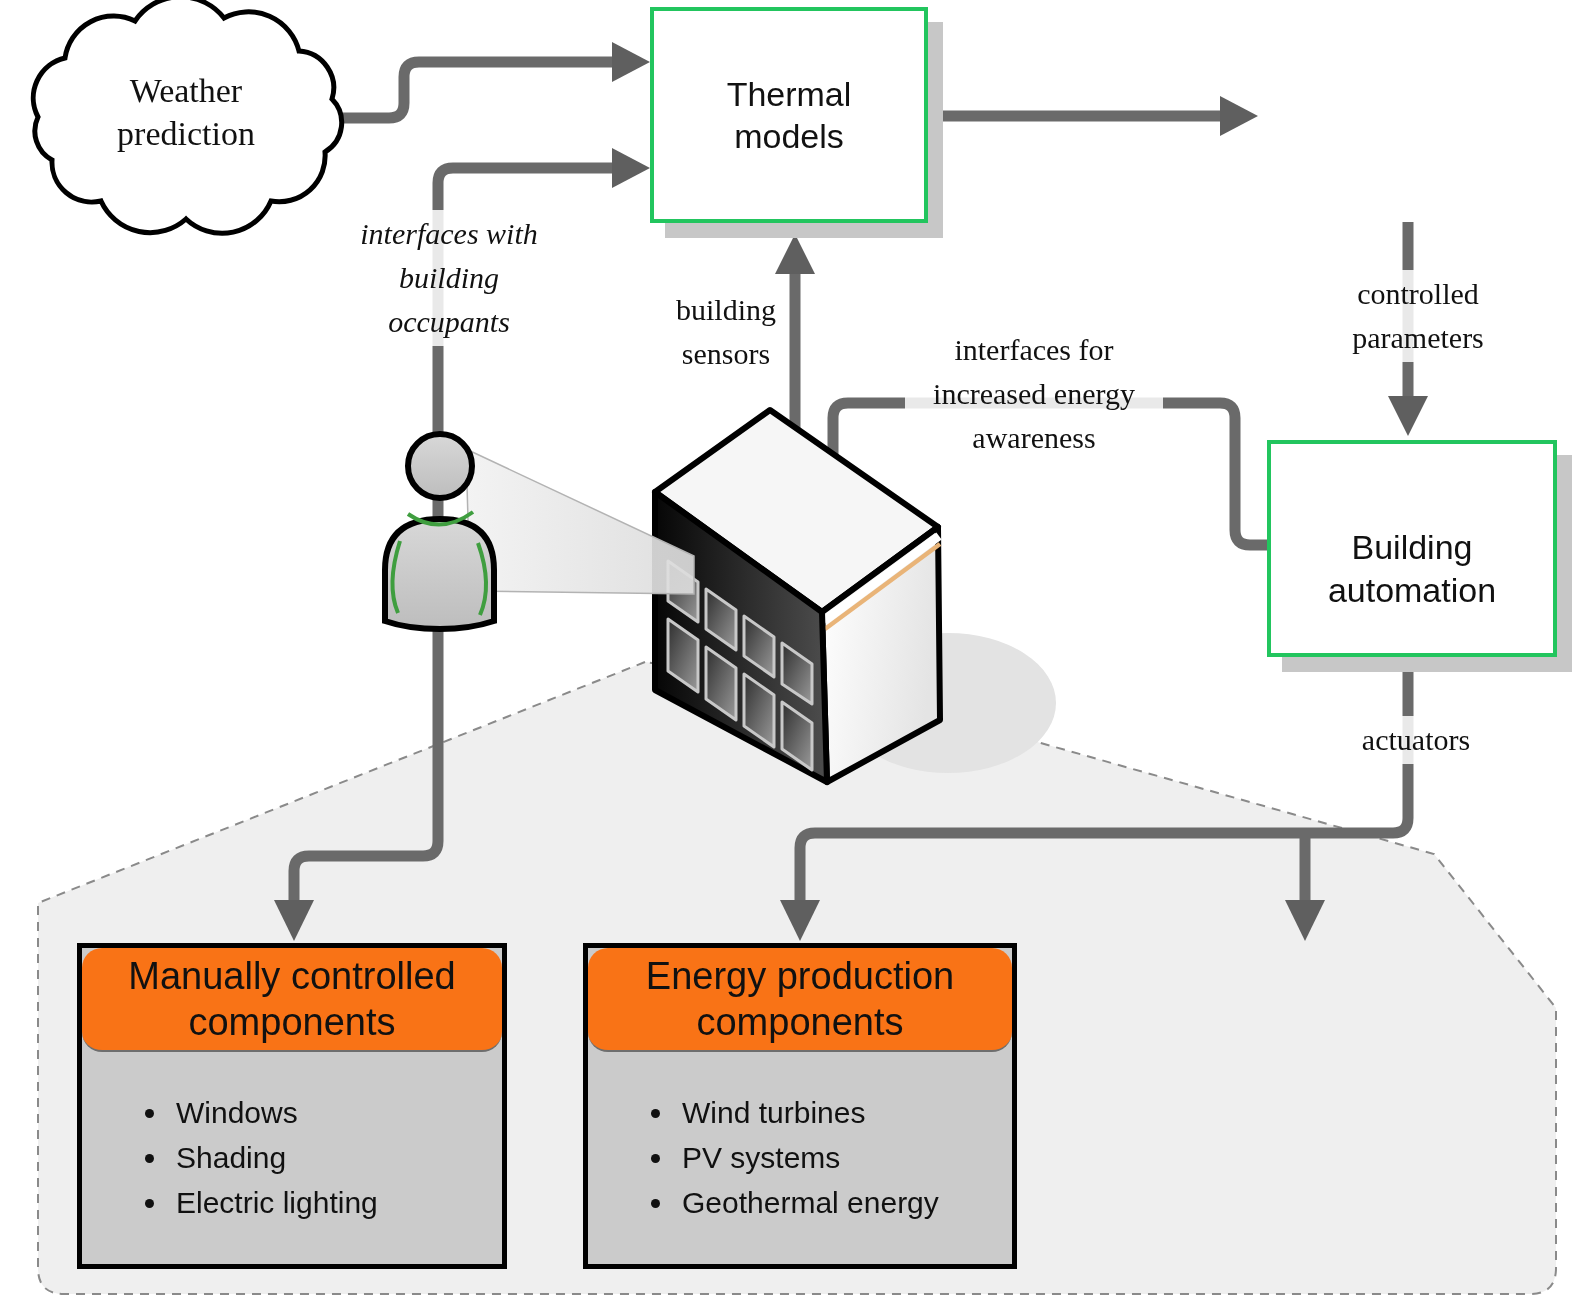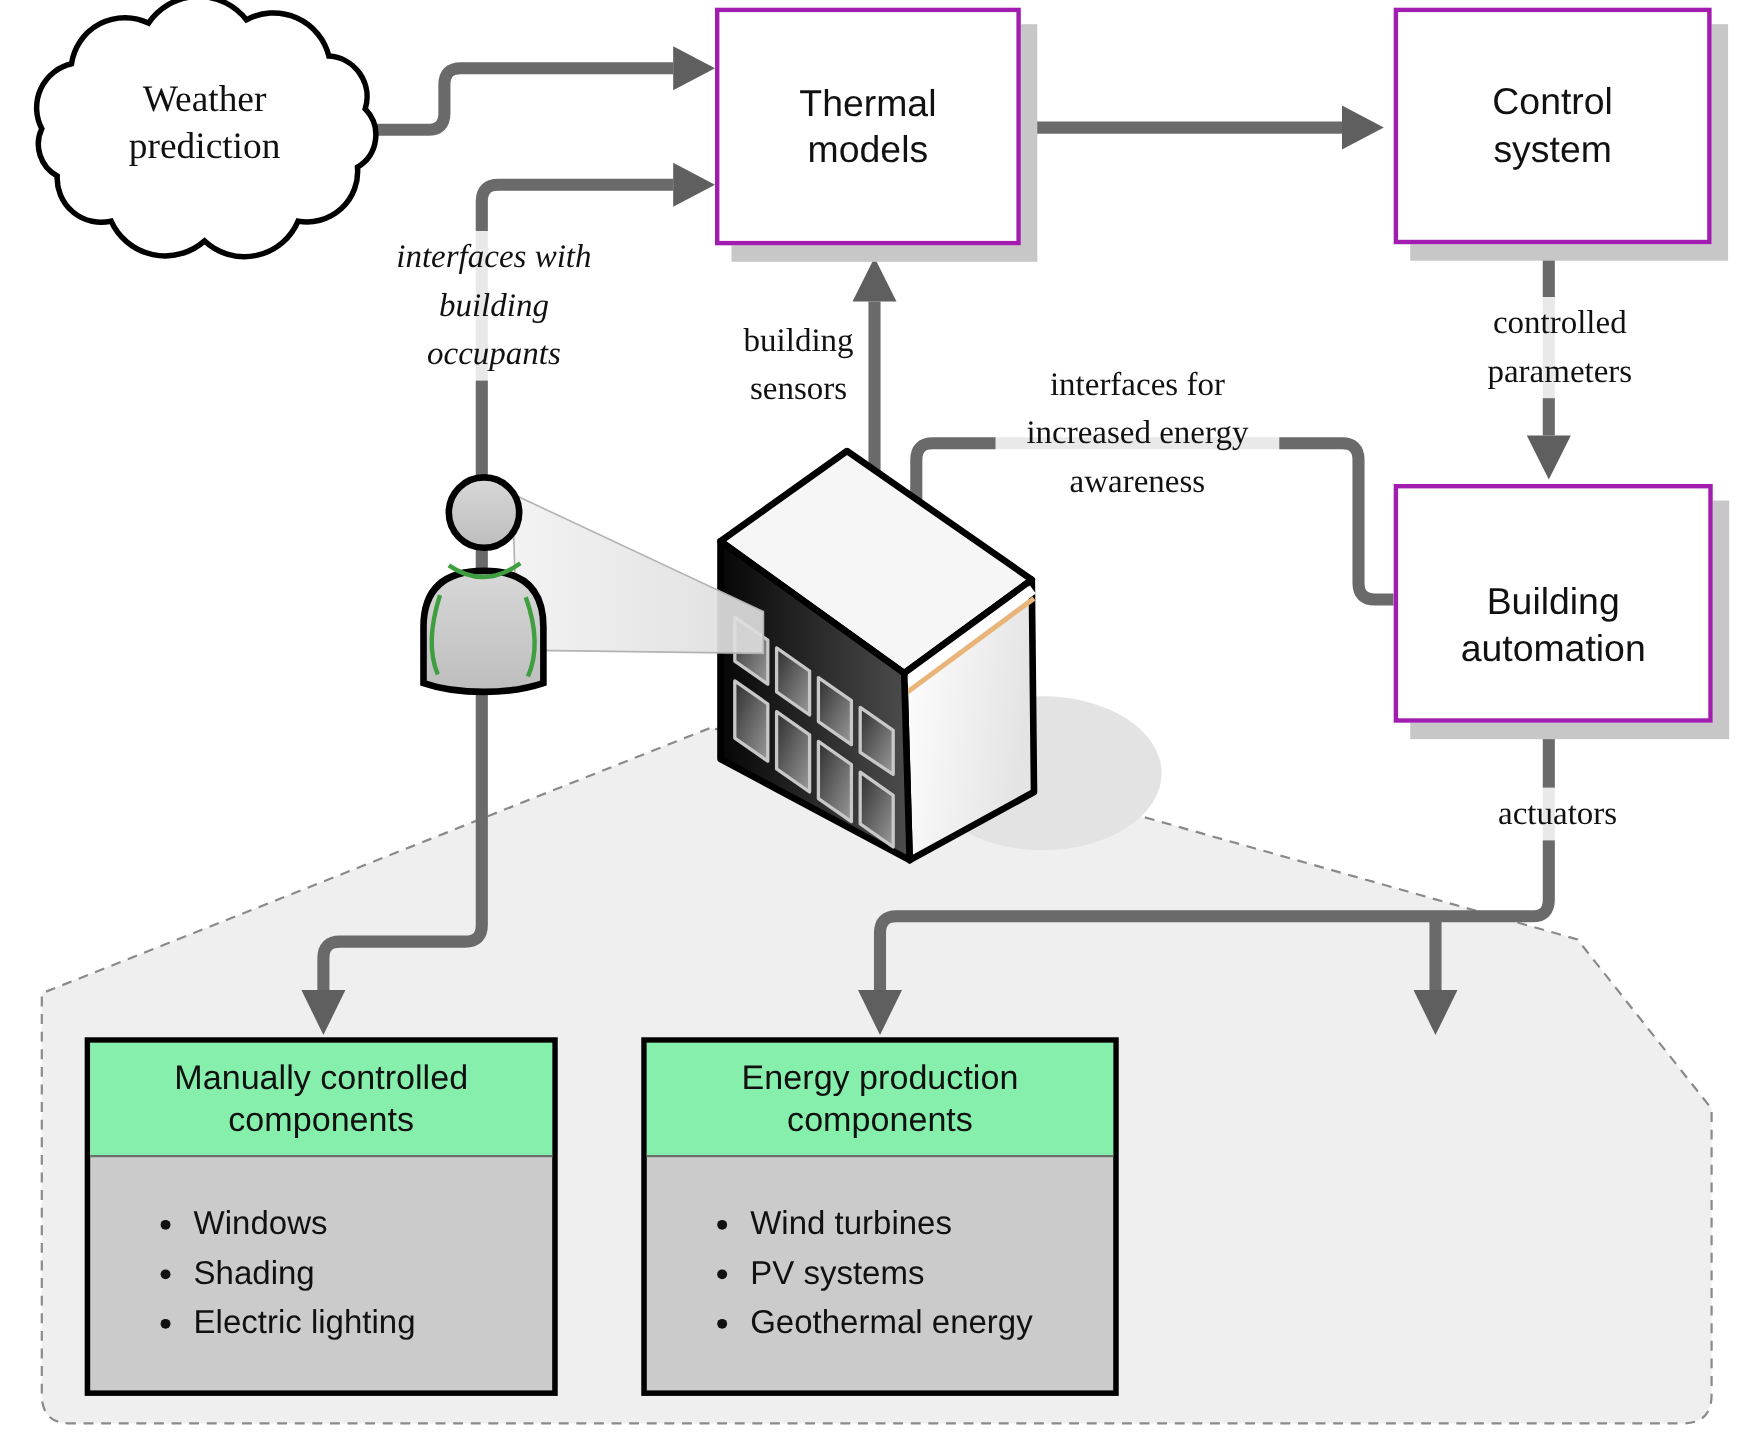--- a/index.html
+++ b/index.html
@@ -1,31 +1,31 @@
 <!DOCTYPE html>
 <html><head>
 <meta charset="utf-8">
 <style>
   html,body{margin:0;padding:0;background:#fff;}
   #canvas{position:relative;width:1581px;height:1302px;background:#ffffff;overflow:hidden;
           font-family:"Liberation Sans",sans-serif;color:#111;}
   #gfx{position:absolute;left:0;top:0;z-index:1;}
-  .node-box{position:absolute;z-index:3;background:#fff;border:4px solid #a21caf;
+  .node-box{position:absolute;z-index:3;background:#fff;border:4px solid #22c55e;
             box-shadow:15px 15px 0 #c7c7c7;display:flex;align-items:center;justify-content:center;
             text-align:center;font-size:34px;line-height:1.25;}
   .node-label{display:inline-block;}
   .cloud-text{position:absolute;z-index:3;text-align:center;font-size:34px;line-height:1.25;font-family:Liberation Serif, serif;}
   .edge-label{position:absolute;z-index:4;font-family:"Liberation Serif",serif;font-size:30px;
               line-height:44px;text-align:center;background:rgba(255,255,255,0.85);padding:2px 6px;}
   .edge-label.nobg{background:transparent;}
   .comp-box{position:absolute;z-index:3;border:5px solid #000;background:#cbcbcb;
             display:flex;flex-direction:column;}
-  .comp-head{height:102px;background:#86efac;border-bottom:2px solid #6e6e6e;
+  .comp-head{height:102px;background:#f97316;border-bottom:2px solid #6e6e6e;
              display:flex;align-items:center;justify-content:center;text-align:center;
-             font-size:31px;line-height:1.22;flex:none;}
+             font-size:38px;line-height:1.22;flex:none;border-radius:20px;}
   .comp-head span{display:inline-block;max-width:370px;}
   .comp-body{flex:1;display:flex;align-items:center;}
   .comp-body ul{margin:0;padding:0 0 0 88px;list-style:disc outside;font-size:30px;}
   .comp-body li{margin:11px 0;padding-left:6px;}
 </style>
 </head>
 <body>
 
 <div id="canvas">
 
@@ -116,23 +116,20 @@
   </svg>
 
   <div class="cloud-text" style="left:90px;top:70px;width:192px;">
     <span class="node-label" style="max-width:190px;">Weather prediction</span>
   </div>
 
   <div class="node-box" style="left:650px;top:7px;width:270px;height:208px;">
     <span class="node-label" style="max-width:160px;">Thermal models</span>
   </div>
 
-  <div class="node-box" style="left:1267px;top:7px;width:281px;height:207px;">
-    <span class="node-label" style="max-width:160px;">Control system</span>
-  </div>
 
   <div class="node-box" style="left:1267px;top:440px;width:282px;height:209px;">
     <span class="node-label" style="max-width:200px;margin-top:40px;">Building automation</span>
   </div>
 
   <div class="edge-label" style="left:348px;top:210px;width:190px;font-style:italic;">interfaces with building occupants</div>
 
   <div class="edge-label nobg" style="left:655px;top:286px;width:130px;">building sensors</div>
 
   <div class="edge-label" style="left:1326px;top:270px;width:172px;">controlled parameters</div>

